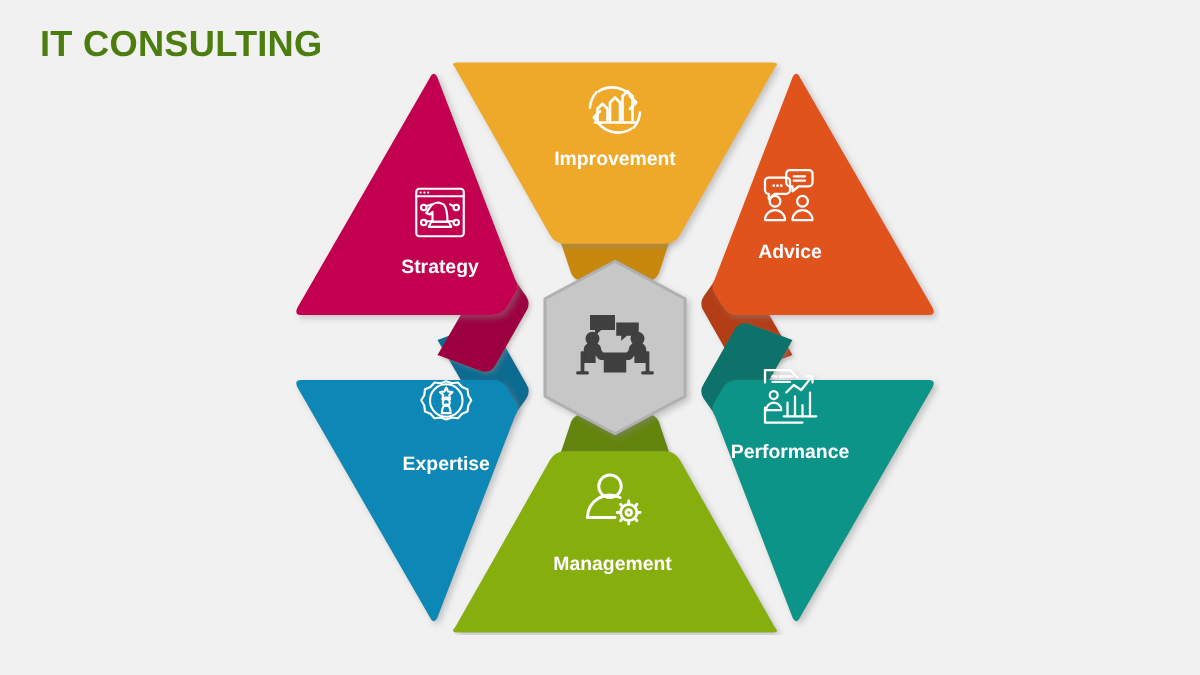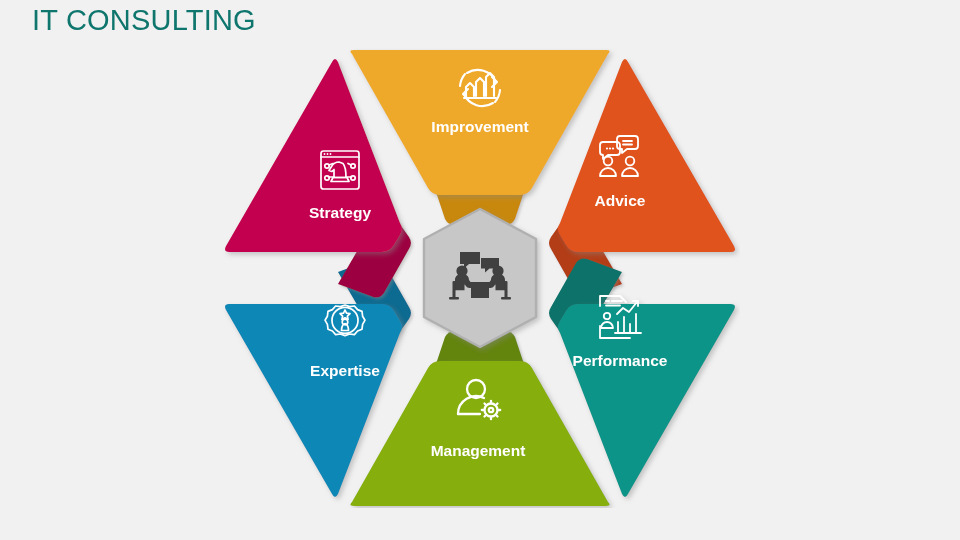--- a/index.html
+++ b/index.html
@@ -16,31 +16,31 @@
   }
   #slide {
     position: absolute;
     left: 0; top: 0;
     width: 960px;
     height: 540px;
   }
   #page-title {
     position: absolute;
     left: 32px;
-    top: 0;
+    top: 16px;
     font-size: 29px;
-    font-weight: normal;
-    color: #0f766e;
+    font-weight: bold;
+    color: #4d7c0f;
     letter-spacing: 0.2px;
     line-height: 40px;
     white-space: nowrap;
   }
   #diagram {
     position: absolute;
-    left: 220px;
+    left: 232px;
     top: 48px;
     width: 520px;
     height: 460px;
   }
   #diagram svg {
     display: block;
     width: 520px;
     height: 460px;
   }
   .seg-label {

